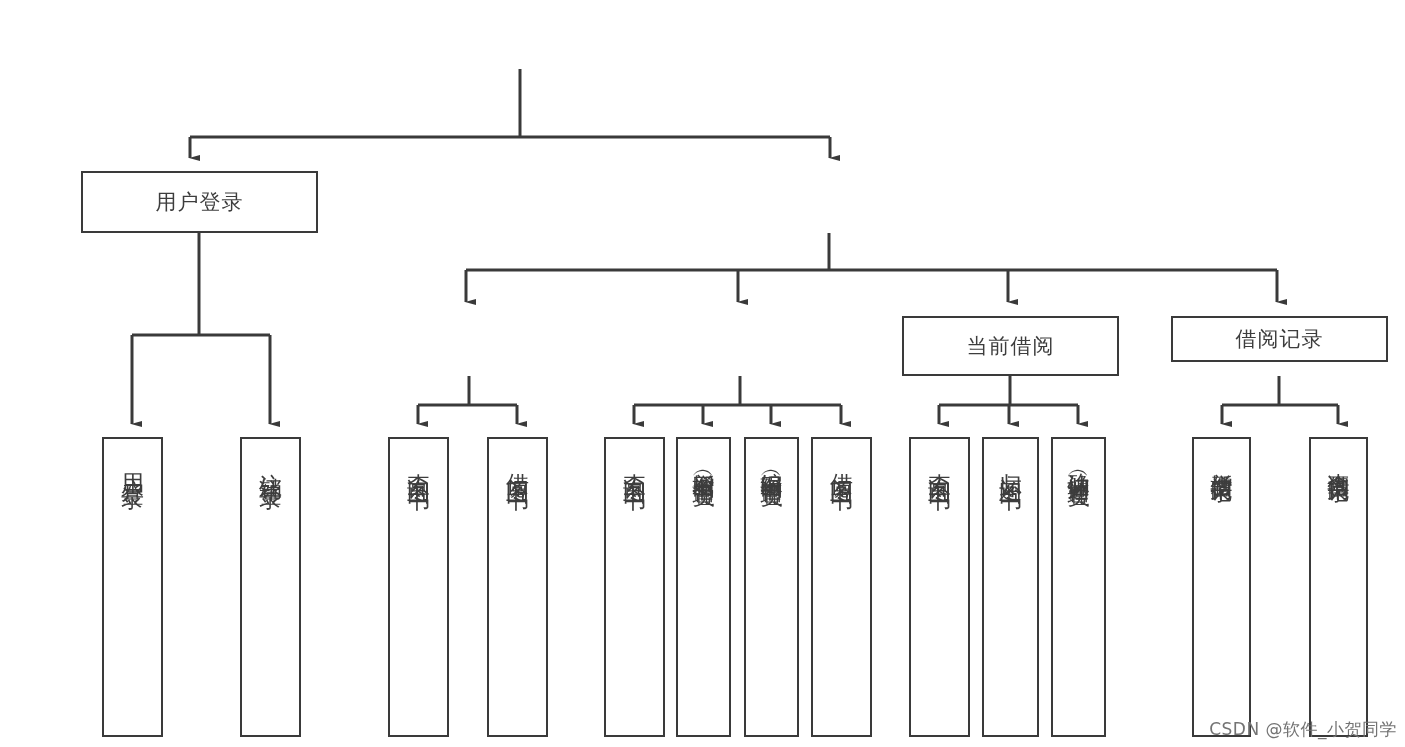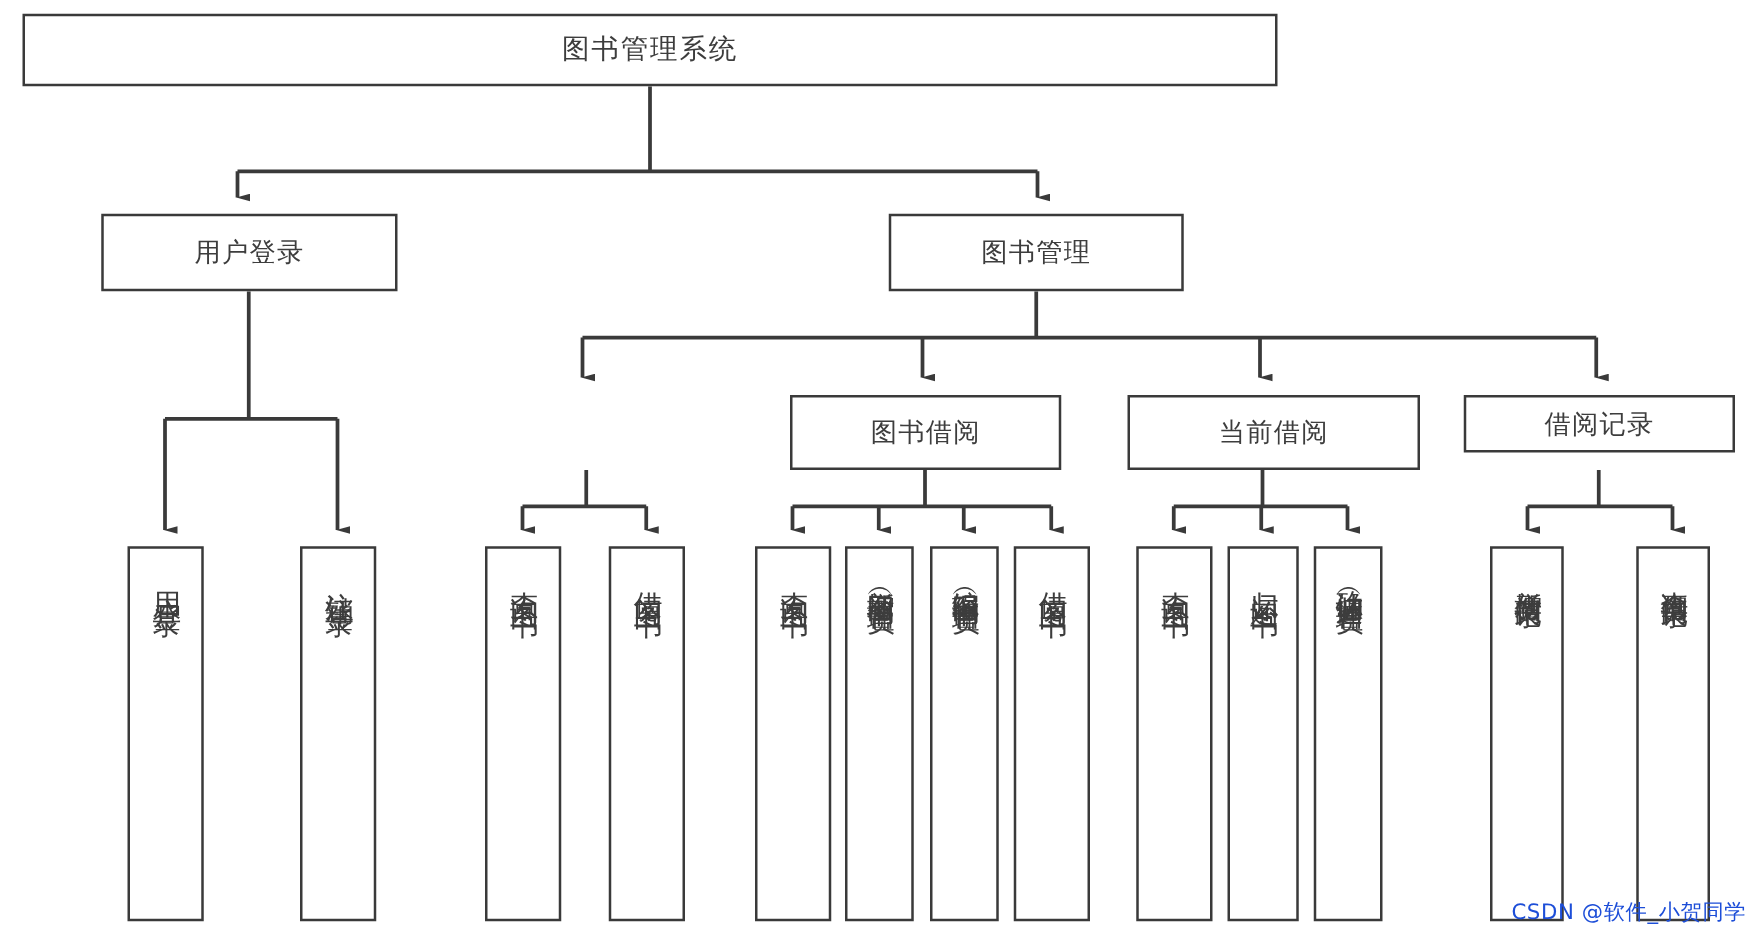--- a/index.html
+++ b/index.html
@@ -45,21 +45,21 @@
     line-height:1;
     white-space:nowrap;
     margin:0 auto;
   }
   .node.vert.tight .lbl{font-size:22px;letter-spacing:2px;}
   .watermark{
     position:absolute;
     right:8px;
     bottom:6px;
     font-size:17px;
-    color:#1d4ed8;
+    color:#737373;
     z-index:5;
     white-space:nowrap;
     letter-spacing:0.5px;
   }
 </style>
 </head>
 <body>
 
 <div id="diagram">
 
@@ -106,35 +106,26 @@
       <path d="M 1009 405 L 1009 424" marker-end="url(#arrow)"></path>
       <path d="M 1078 405 L 1078 424" marker-end="url(#arrow)"></path>
 
       <path d="M 1279 376 L 1279 405"></path>
       <path d="M 1222 405 L 1338 405"></path>
       <path d="M 1222 405 L 1222 424" marker-end="url(#arrow)"></path>
       <path d="M 1338 405 L 1338 424" marker-end="url(#arrow)"></path>
     </g>
   </svg>
 
-  <div class="node root horiz" style="left:18px;top:11px;width:1004px;height:58px;">
-    <span class="lbl">图书管理系统</span>
-  </div>
 
   <div class="node horiz" style="left:81px;top:171px;width:237px;height:62px;">
     <span class="lbl">用户登录</span>
   </div>
-  <div class="node horiz" style="left:711px;top:171px;width:236px;height:62px;">
-    <span class="lbl">图书管理</span>
-  </div>
 
-  <div class="node horiz" style="left:632px;top:316px;width:217px;height:60px;">
-    <span class="lbl">图书借阅</span>
-  </div>
-  <div class="node horiz" style="left:902px;top:316px;width:234px;height:60px;">
+  <div class="node horiz" style="left:902px;top:316px;width:217px;height:60px;">
     <span class="lbl">当前借阅</span>
   </div>
   <div class="node horiz" style="left:1171px;top:316px;width:217px;height:46px;">
     <span class="lbl">借阅记录</span>
   </div>
 
   <div class="node vert" style="left:102px;top:437px;width:61px;height:300px;">
     <span class="lbl">用户登录</span>
   </div>
   <div class="node vert" style="left:240px;top:437px;width:61px;height:300px;">

